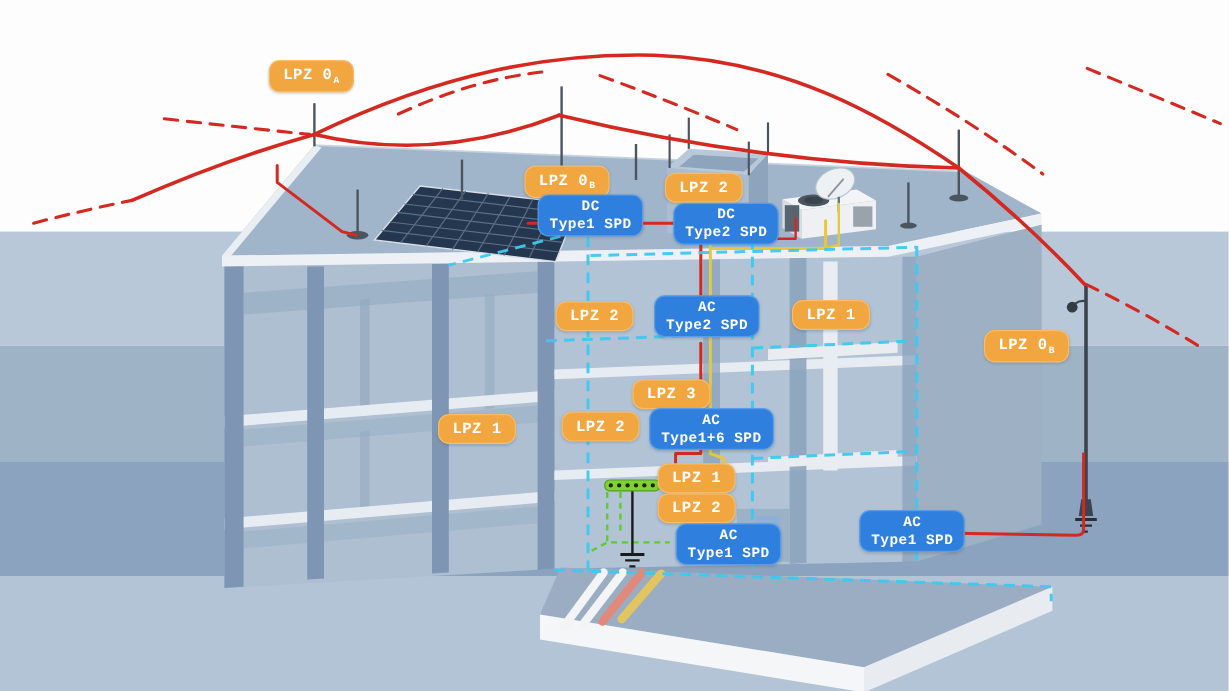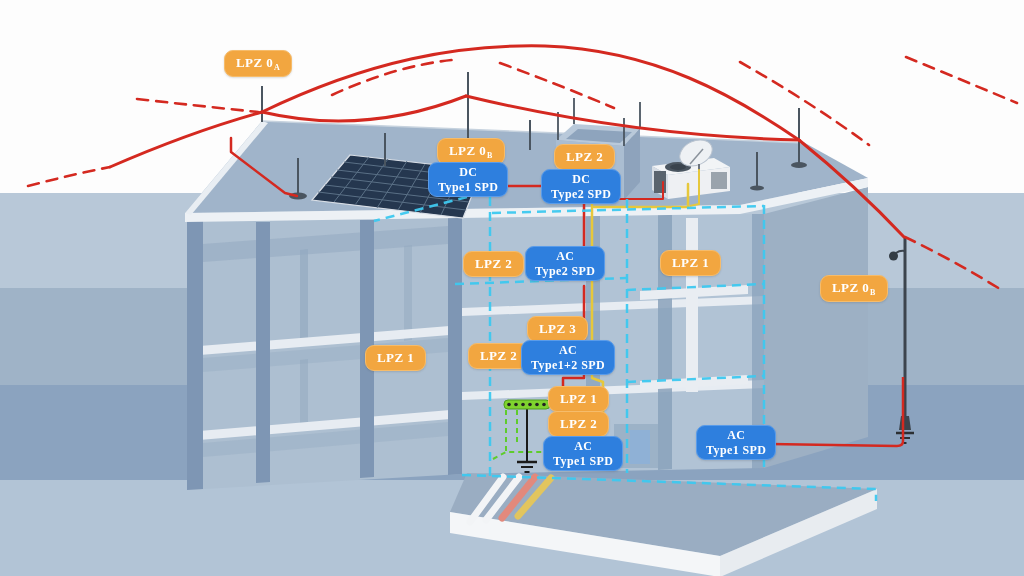--- a/index.html
+++ b/index.html
@@ -1,34 +1,34 @@
 <!DOCTYPE html>
 <html><head>
 <meta charset="utf-8">
 <style>
   html,body{margin:0;padding:0;background:#e8ecf0;}
   #stage{
     position:relative;width:1024px;height:576px;overflow:hidden;
-    font-family:Liberation Serif, serif;
+    font-family:Liberation Mono, monospace;
     background:#fdfdfd;
   }
   #scene{position:absolute;left:0;top:0;}
   .zl,.sl{
     position:absolute;color:#fff;text-align:center;white-space:nowrap;
     border-radius:9px;font-weight:700;letter-spacing:.4px;
     box-shadow:0 1px 2px rgba(60,60,60,.18);
   }
   .zl{
     background:#f2a640;border:1px solid #f6bc6b;
     font-size:13px;padding:4px 11px;
   }
   .zl sub{font-size:8px;vertical-align:-3px;margin-left:1px;}
   .sl{
     background:#2e7fde;border:1px solid #5a9cea;
-    font-size:12px;line-height:1.22;padding:2px 9px;font-weight:700;
+    font-size:12px;line-height:1.22;padding:2px 9px;font-weight:700;margin-left:20px;
   }
   .sl span{display:block;}
 </style>
 </head>
 <body>
 
 <div id="stage">
 
 <svg id="scene" width="1024" height="576" viewBox="0 0 1024 576">
 
@@ -253,21 +253,21 @@
 <div class="sl" style="left:541px;top:169px">
       <span>DC</span>
       <span>Type2 SPD</span>
     </div>
 <div class="sl" style="left:525px;top:246px">
       <span>AC</span>
       <span>Type2 SPD</span>
     </div>
 <div class="sl" style="left:521px;top:340px">
       <span>AC</span>
-      <span>Type1+2 SPD</span>
+      <span>Type1+6 SPD</span>
     </div>
 <div class="sl" style="left:543px;top:436px">
       <span>AC</span>
       <span>Type1 SPD</span>
     </div>
 <div class="sl" style="left:696px;top:425px">
       <span>AC</span>
       <span>Type1 SPD</span>
     </div>
 

